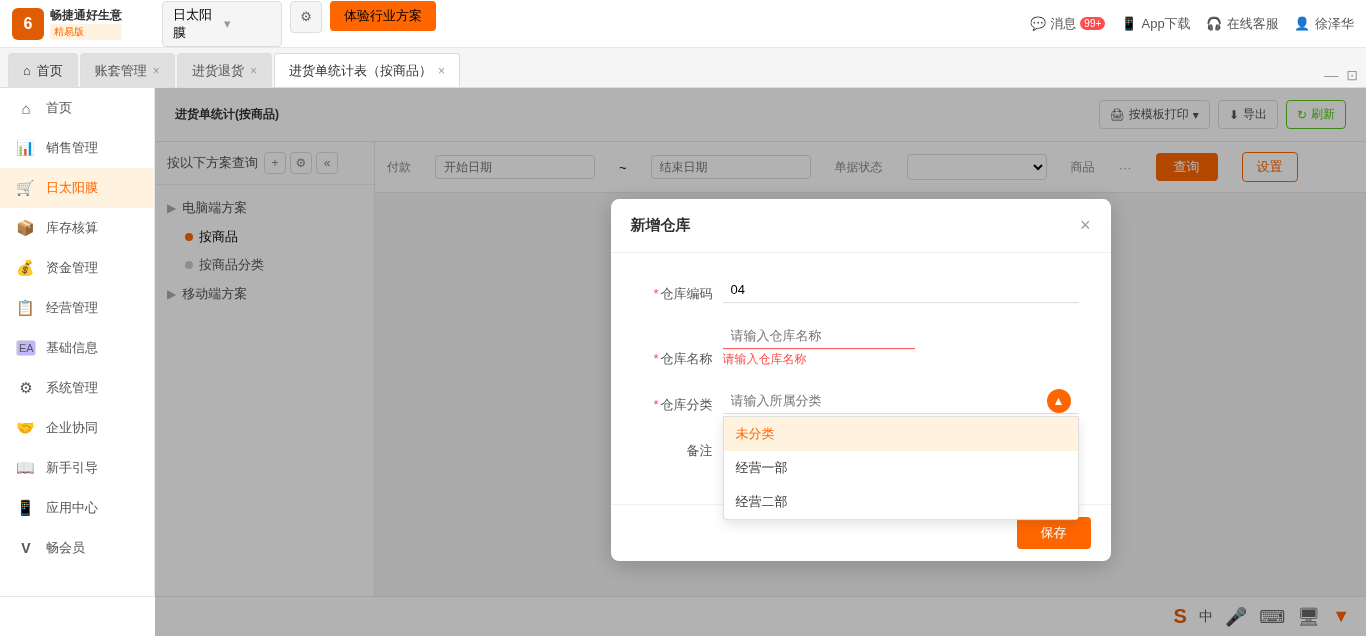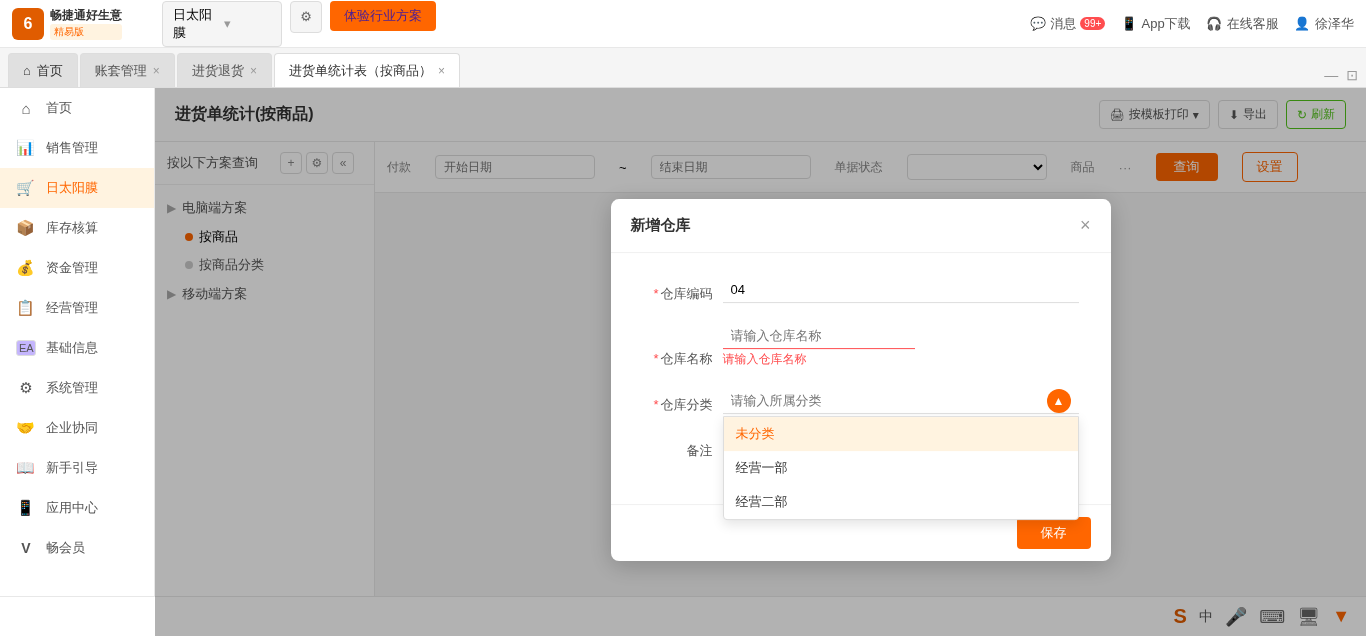--- a/index.html
+++ b/index.html
@@ -52,21 +52,21 @@
     .gear-btn {
       width: 32px; height: 32px;
       border: 1px solid #ddd;
       border-radius: 4px;
       background: #f5f5f5;
       display: flex; align-items: center; justify-content: center;
       cursor: pointer; color: #666;
     }
     .trial-btn {
       background: #ff6600;
-      color: #4c1d95;
+      color: #000000;
       border: none;
       border-radius: 4px;
       padding: 6px 14px;
       cursor: pointer;
       font-size: 13px;
     }
     .header-right { display: flex; align-items: center; gap: 16px; }
     .header-icon-group { display: flex; align-items: center; gap: 4px; cursor: pointer; color: #555; }
     .badge {
       background: #ff4d4f;
@@ -155,21 +155,21 @@
       position: relative;
     }
     .page-header {
       background: #fff;
       padding: 12px 20px;
       display: flex;
       align-items: center;
       justify-content: space-between;
       border-bottom: 1px solid #e8e8e8;
     }
-    .page-title { font-size: 16px; font-weight: bold; color: #333; }
+    .page-title { font-size: 12px; font-weight: bold; color: #333; }
     .page-actions { display: flex; gap: 8px; align-items: center; }
     .action-btn {
       display: flex; align-items: center; gap: 4px;
       padding: 5px 10px;
       border: 1px solid #ddd;
       border-radius: 4px;
       background: #fff;
       cursor: pointer;
       color: #555;
       font-size: 12px;
@@ -380,21 +380,21 @@
     }
     .left-panel {
       width: 220px;
       flex-shrink: 0;
       border-right: 1px solid #e8e8e8;
       background: #fff;
     }
     .right-panel { flex: 1; background: #f5f5f5; overflow: auto; }
 
     .panel-header {
-      display: flex; align-items: center; padding: 10px 12px; gap: 22px; border-bottom: 1px solid #f0f0f0;
+      display: flex; align-items: center; padding: 10px 12px; gap: 6px; border-bottom: 1px solid #f0f0f0;
     }
     .panel-header-title { color: #555; font-size: 13px; }
 
     .tree-root { padding: 8px 0; }
     .tree-node { padding: 6px 12px; display: flex; align-items: center; gap: 6px; cursor: pointer; }
     .tree-node .arrow { color: #aaa; font-size: 12px; }
     .tree-node .label { font-size: 13px; color: #555; }
     .tree-child { padding: 5px 12px 5px 30px; cursor: pointer; display: flex; align-items: center; gap: 6px; }
     .tree-child .label { font-size: 13px; color: #555; }
     .tree-child.active .label { color: #ff6600; }

